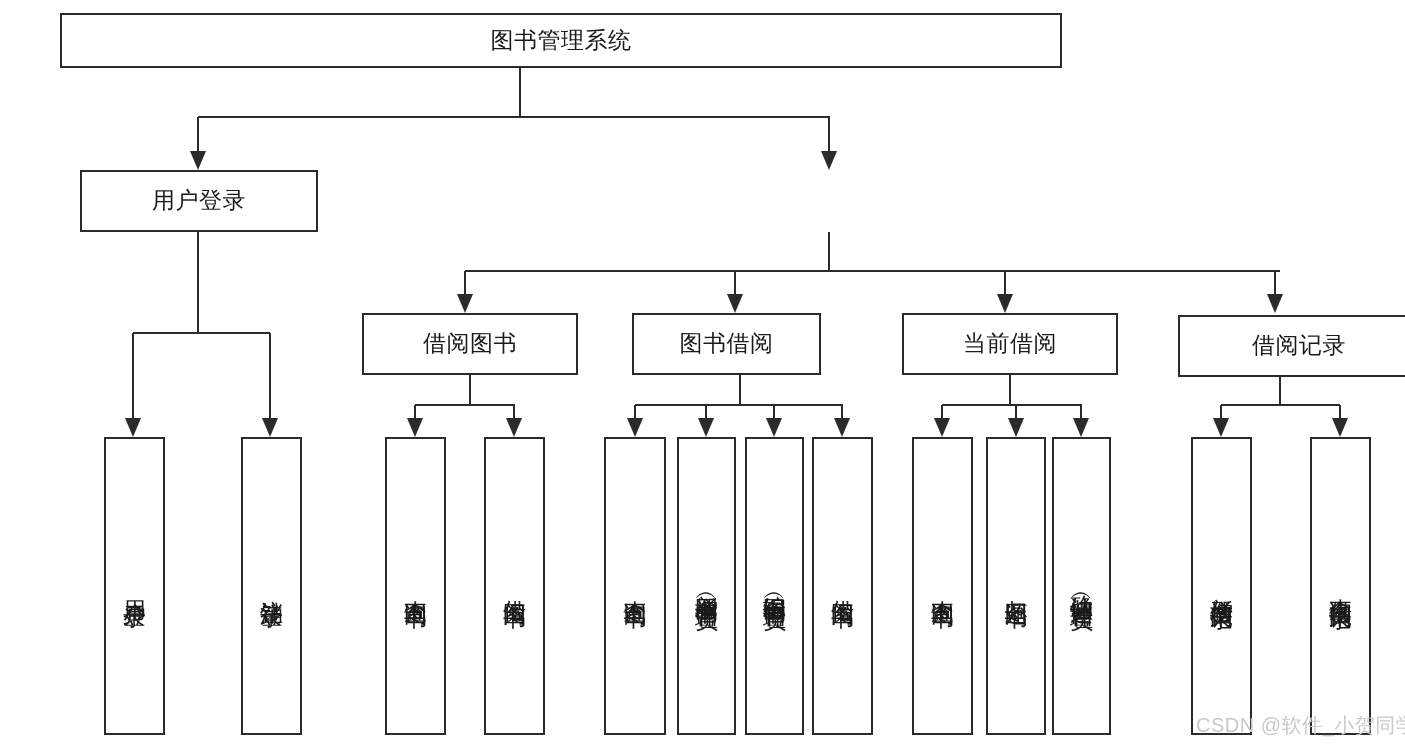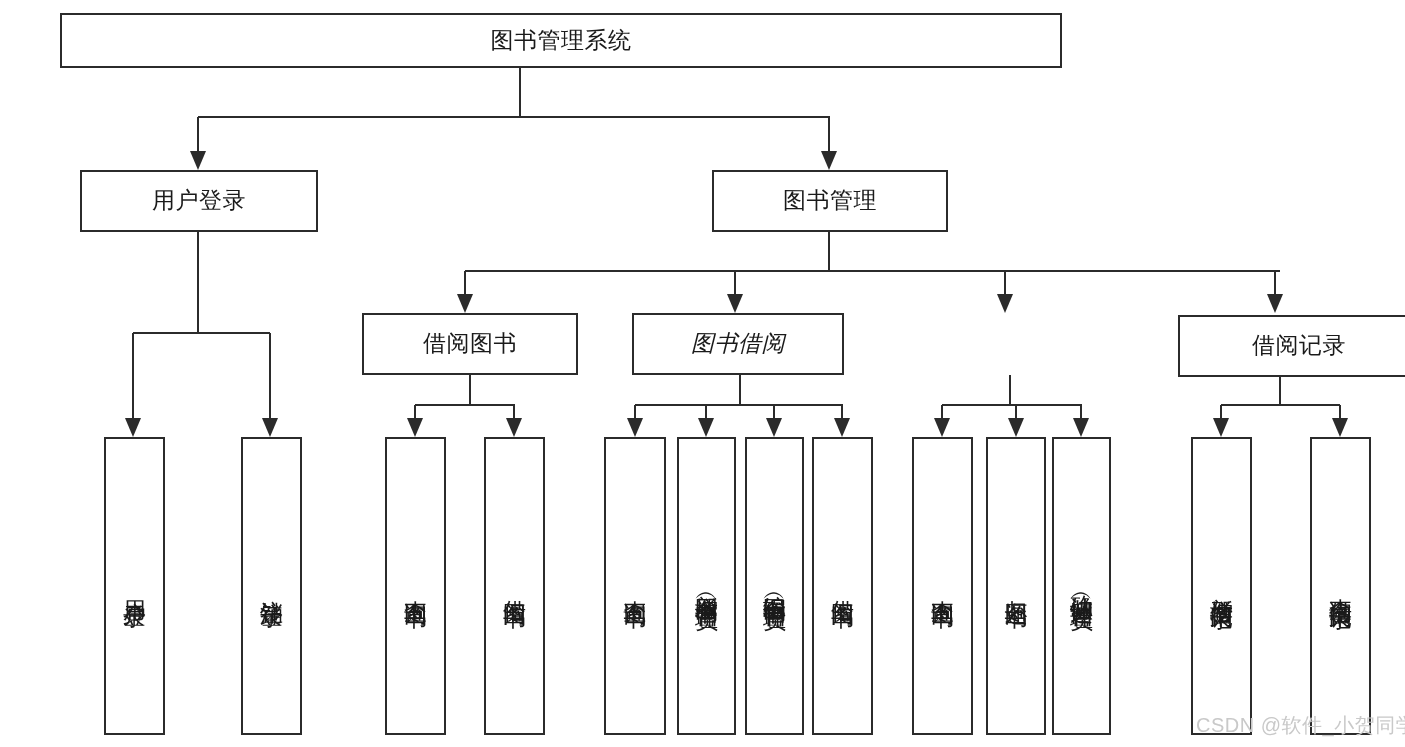--- a/index.html
+++ b/index.html
@@ -124,28 +124,28 @@
     <div class="connector vline" style="left: 1219.75px; top: 405px; height: 13px;"></div>
     <div class="arrow" style="left: 1213px; top: 418px;"></div>
     <div class="connector vline" style="left: 1338.75px; top: 405px; height: 13px;"></div>
     <div class="arrow" style="left: 1332px; top: 418px;"></div>
     <div class="node" style="left: 20px; top: 13px; width: 1002px; height: 55px; margin-left: 40px;">
       <span class="node-label">图书管理系统</span>
     </div>
     <div class="node" style="left: 80px; top: 170px; width: 238px; height: 62px;">
       <span class="node-label">用户登录</span>
     </div>
-    <div class="node" style="left: 712px; top: 170px; width: 236px; height: 62px;">
-      <span class="node-label">图书管理</span>
-    </div>
     <div class="node" style="left: 362px; top: 313px; width: 216px; height: 62px;">
       <span class="node-label">借阅图书</span>
     </div>
-    <div class="node" style="left: 632px; top: 313px; width: 212px; height: 62px; font-style: italic;">
+    <div class="node" style="left: 632px; top: 313px; width: 189px; height: 62px;">
       <span class="node-label">图书借阅</span>
+    </div>
+    <div class="node" style="left: 902px; top: 313px; width: 216px; height: 62px;">
+      <span class="node-label">当前借阅</span>
     </div>
     <div class="node" style="left: 1172px; top: 315px; width: 242px; height: 62px; margin-left: 6px;">
       <span class="node-label">借阅记录</span>
     </div>
     <div class="node vertical" style="left: 104px; top: 437px; width: 61px; height: 298px;">
       <span class="node-label">用户登录</span>
     </div>
     <div class="node vertical" style="left: 241px; top: 437px; width: 61px; height: 298px;">
       <span class="node-label">注销登录</span>
     </div>

